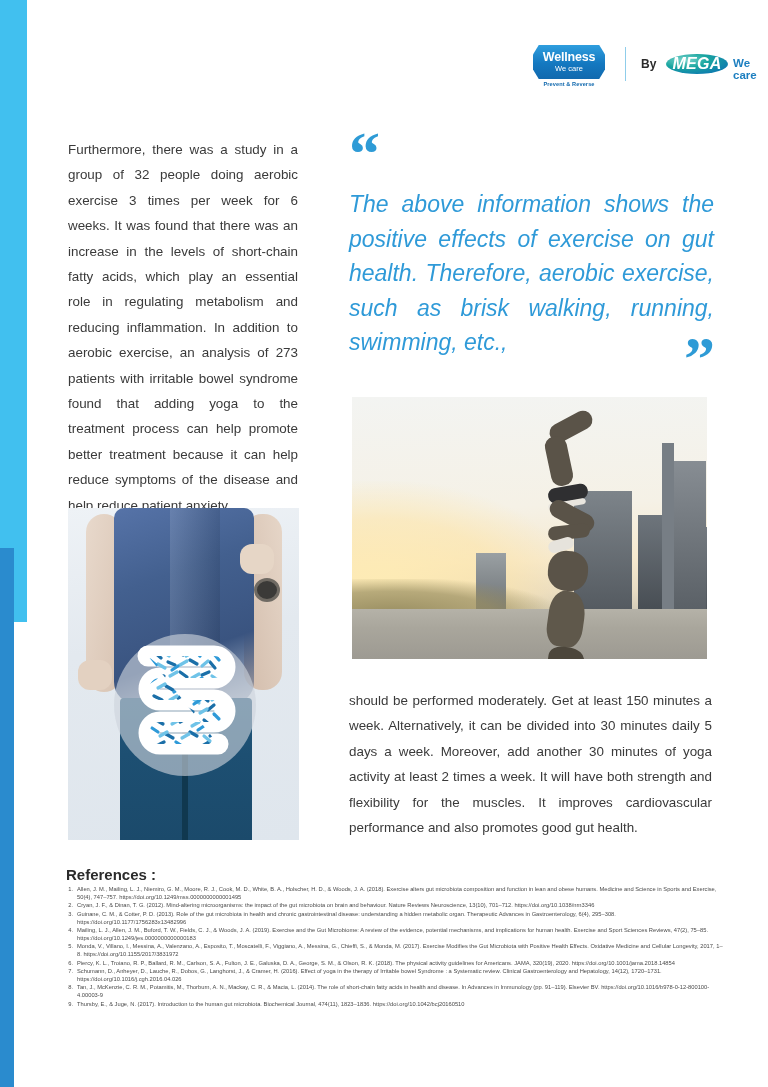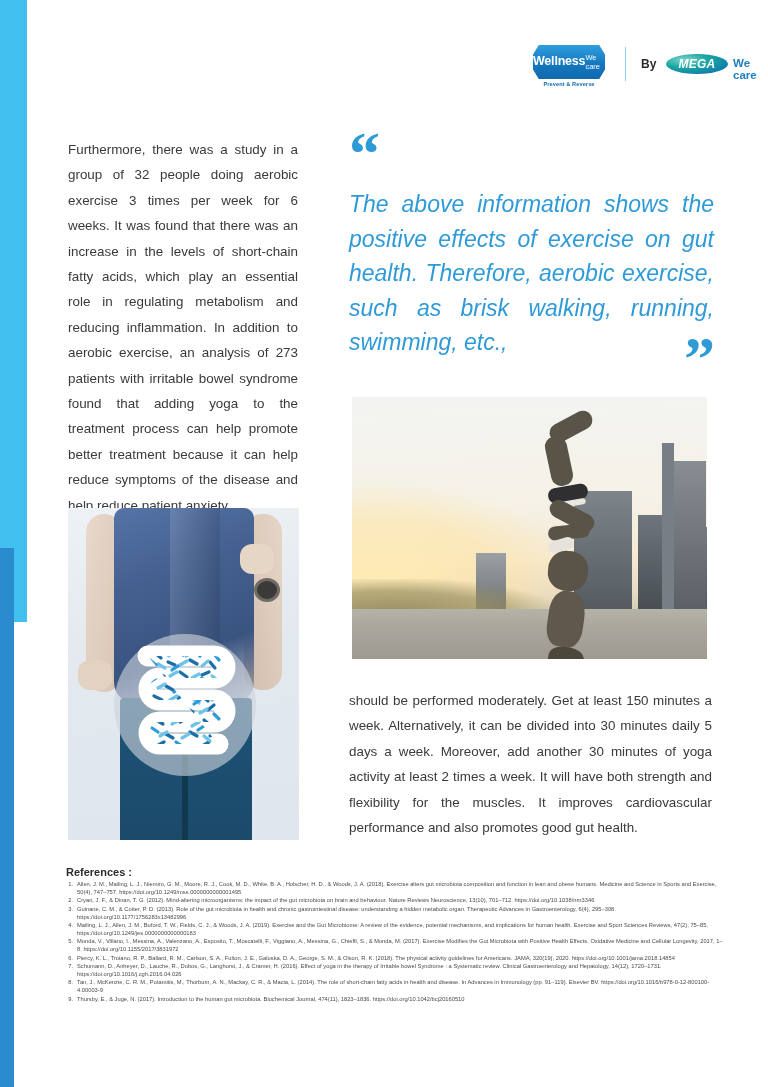--- a/index.html
+++ b/index.html
@@ -24,40 +24,40 @@
   
   .header { position: absolute; left: 533px; top: 45px; width: 222px; height: 52px; }
   .logo-wellness {
     position: absolute; left: 0; top: 0; width: 72px; height: 38px;
   }
   .hex {
     position: relative; width: 72px; height: 34px;
     background: linear-gradient(180deg,#2f9ede 0%, #1478c0 55%, #1169ae 100%);
     clip-path: polygon(8% 0%, 92% 0%, 100% 28%, 100% 72%, 92% 100%, 8% 100%, 0% 72%, 0% 28%);
     border-radius: 1px;
-    display: flex; flex-direction: row; align-items: center; justify-content: center;
+    display: flex; flex-direction: column; align-items: center; justify-content: center;
   }
   .hex .l1 { color:#fff; font-size: 12.5px; font-weight: bold; line-height: 1.05; letter-spacing:-0.2px;}
   .hex .l2 { color:#fff; font-size: 7.5px; line-height: 1.2; }
   .tagline {
     position:absolute; left:0; top:36px; width:72px; text-align:center;
     color:#1169ae; font-size:5.6px; font-weight:bold; letter-spacing:0.1px;
   }
   .divider-v {
     position:absolute; left:92px; top:2px; width:1px; height:34px; background:#8fcdea;
   }
   .by-word {
     position:absolute; left:108px; top:12px; font-size:12px; color:#2b2b2b; font-weight:600;
   }
   .mega-pill {
     position:absolute; left:133px; top:9px; width:62px; height:20px; border-radius:50%;
     background: radial-gradient(ellipse at 30% 30%, #7fd6cf 0%, #1aa6a0 38%, #0f7fae 75%, #0b6fa3 100%);
     display:flex; align-items:center; justify-content:center;
   }
-  .mega-pill span { color:#fff; font-size:12px; font-weight:bold; font-style:italic; letter-spacing:0.2px;}
+  .mega-pill span { color:#fff; font-size:16px; font-weight:bold; font-style:italic; letter-spacing:0.2px;}
   .wecare-blue {
     position:absolute; left:200px; top:12px; font-size:11.5px; color:#1d7fc0; font-weight:600;
   }
 
   
   .body-left {
     position:absolute; left:68px; top:137px; width:230px;
     font-size:13.4px; line-height:25.4px; color:#3a3a3a;
     text-align: justify; text-justify: inter-word;
   }
@@ -158,21 +158,21 @@
 
   
   .body-right {
     position:absolute; left:349px; top:688px; width:363px;
     font-size:13.4px; line-height:25.4px; color:#3a3a3a;
     text-align: justify; text-justify: inter-word;
   }
 
   
   .refs { position:absolute; left:66px; top:866px; width:660px; }
-  .refs-title { font-size:11px; font-weight:bold; color:#2b2b2b; margin-bottom:3px; }
+  .refs-title { font-size:15px; font-weight:bold; color:#2b2b2b; margin-bottom:3px; }
   .ref-item {
     display:flex; font-size:5.75px; line-height:7.9px; color:#4a4a4a; margin-bottom:0.5px;
   }
   .ref-num { width:11px; flex:0 0 11px; text-align:right; padding-right:4px; }
   .ref-body { flex:1; }
 </style>
 </head>
 <body>
 
 <div class="page">

